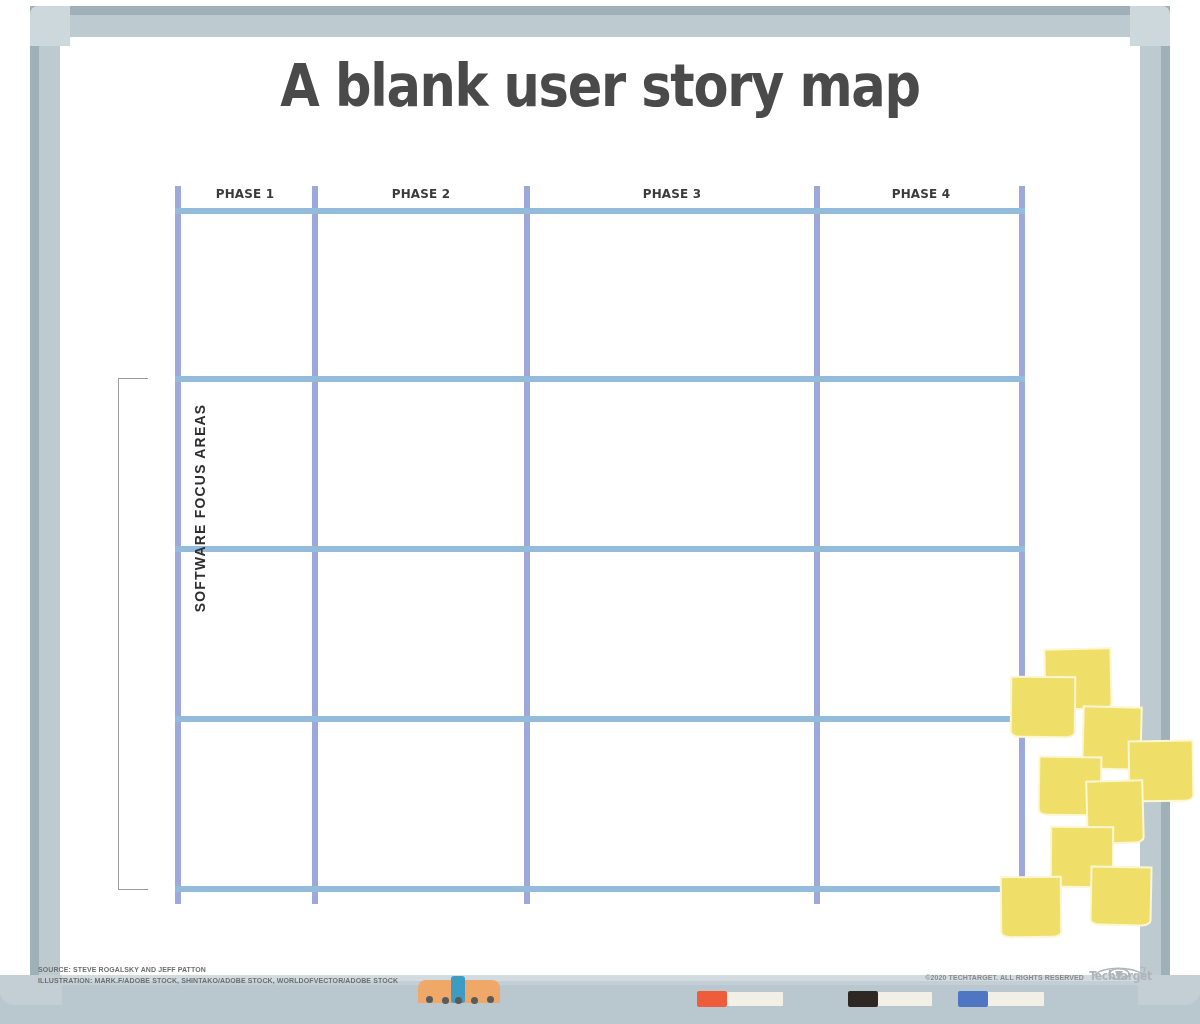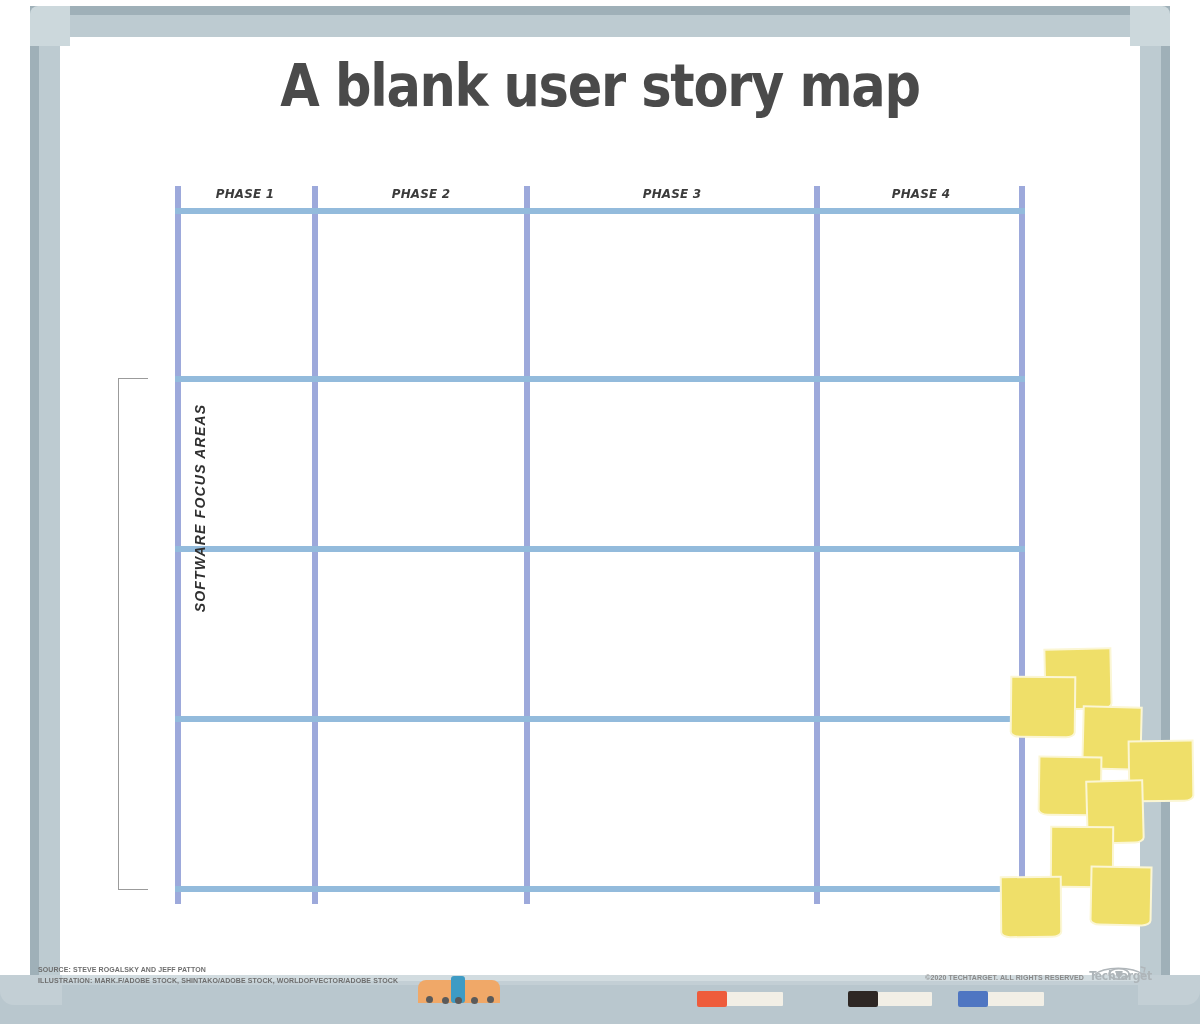--- a/index.html
+++ b/index.html
@@ -103,21 +103,21 @@
     font-weight: bold;
     letter-spacing: -1.5px;
     color: #4A4A4A;
     transform: scaleX(0.88);
   }
 
   
   #grid-area {
     position: absolute;
     left: 0; top: 0;
-    width: 1200px; height: 1024px; font-style: italic;
+    width: 1200px; height: 1024px;
   }
   .phase-label {
     position: absolute;
     top: 186px;
     font-family: "DejaVu Sans", sans-serif;
     font-size: 13px;
     font-weight: bold;
     color: #3B3B3B;
     text-align: center;
     letter-spacing: 0.2px;

